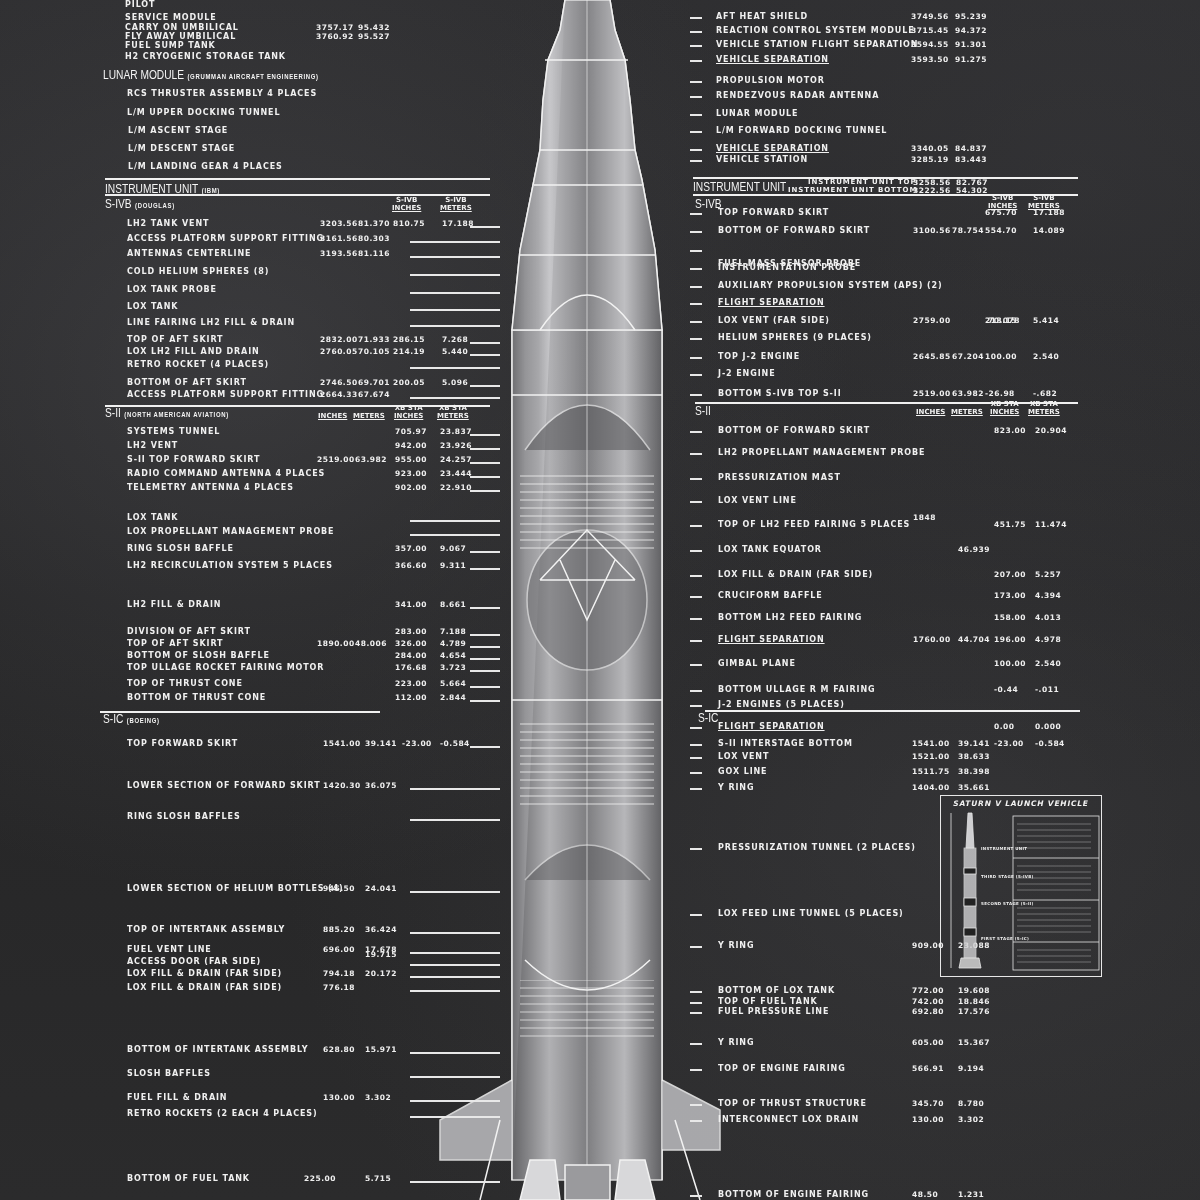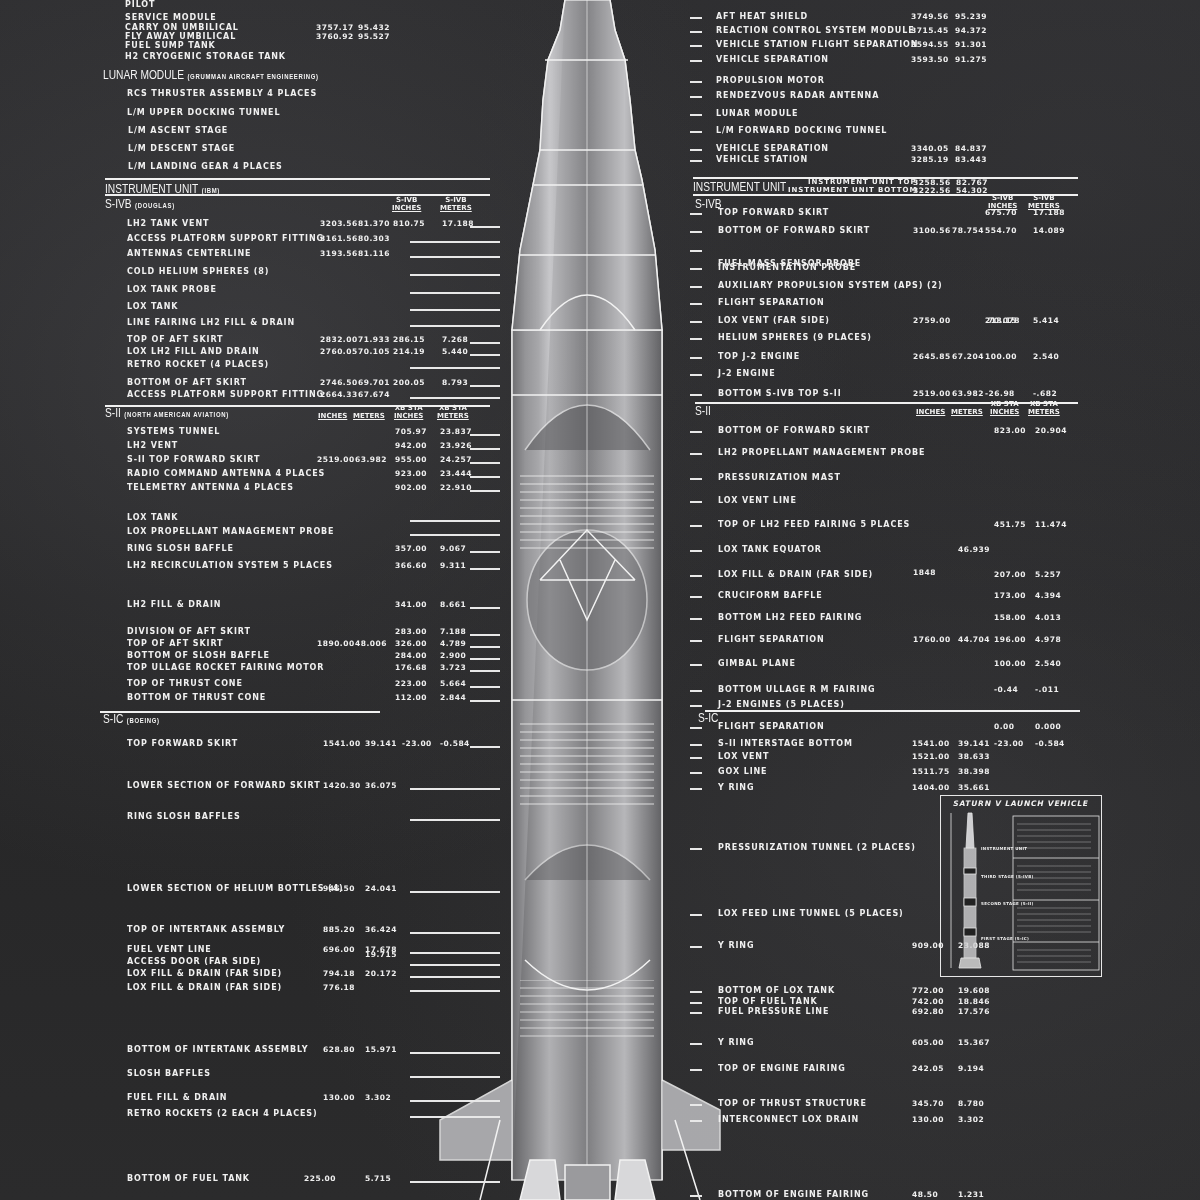--- a/index.html
+++ b/index.html
@@ -11,21 +11,21 @@
       radial-gradient(ellipse at 80% 70%, rgba(80,80,85,0.30) 0%, rgba(0,0,0,0) 50%),
       radial-gradient(ellipse at 90% 15%, rgba(70,70,75,0.25) 0%, rgba(0,0,0,0) 40%),
       linear-gradient(180deg, #2d2d2f 0%, #252526 50%, #2b2b2c 100%);
     font-family: "DejaVu Sans", sans-serif;
     color: #f2f2f2;
   }
   .lbl {
     position: absolute; font-size: 8px; letter-spacing: 0.9px; font-weight: bold;
     white-space: nowrap; color: #f0f0f0; text-transform: uppercase;
   }
-  .lbl.u { }
+  .lbl.u { text-decoration: underline; }
   .num { position: absolute; font-size: 7.5px; font-weight: bold; white-space: nowrap; color: #f0f0f0; letter-spacing: 0.5px; }
   .hdr { position: absolute; font-family: "Liberation Sans Narrow", "Liberation Sans", sans-serif; font-size: 12px; white-space: nowrap; color: #f5f5f5; transform: scaleX(0.85); transform-origin: left center; }
   .hdr small { font-size: 7px; letter-spacing: 0.8px; font-weight: bold; margin-left: 4px; }
   .col-h { position: absolute; font-size: 7px; font-weight: bold; line-height: 8px; text-align: center; white-space: nowrap; }
   .col-h span { display: block; }
   .col-h span.ul { text-decoration: underline; }
   .rule { position: absolute; height: 2px; background: #f0f0f0; }
   .leader { position: absolute; height: 1.5px; background: #e8e8e8; }
   svg.rocket { position: absolute; left: 0; top: 0; }
   .info-box {
@@ -155,21 +155,21 @@
       <div class="num" style="left:358px;top:347px">70.105</div>
       <div class="num" style="left:393px;top:347px">214.19</div>
       <div class="num" style="left:442px;top:347px">5.440</div>
       <div class="leader" style="left:470px;top:354px;width:30px"></div>
       <div class="lbl" style="left:127px;top:360px">RETRO ROCKET (4 PLACES)</div>
       <div class="leader" style="left:410px;top:367px;width:90px"></div>
       <div class="lbl" style="left:127px;top:378px">BOTTOM OF AFT SKIRT</div>
       <div class="num" style="left:320px;top:378px">2746.50</div>
       <div class="num" style="left:358px;top:378px">69.701</div>
       <div class="num" style="left:393px;top:378px">200.05</div>
-      <div class="num" style="left:442px;top:378px">8.793</div>
+      <div class="num" style="left:442px;top:378px">5.096</div>
       <div class="leader" style="left:470px;top:385px;width:30px"></div>
       <div class="lbl" style="left:127px;top:390px">ACCESS PLATFORM SUPPORT FITTING</div>
       <div class="num" style="left:320px;top:390px">2664.33</div>
       <div class="num" style="left:358px;top:390px">67.674</div>
       <div class="leader" style="left:410px;top:397px;width:90px"></div>
     </div>
 
   <div class="rule" style="left:105px;top:405px;width:385px"></div>
 
   <div class="hdr" style="left:105px;top:406px"><span>S-II</span><small>(NORTH AMERICAN AVIATION)</small></div>
@@ -232,21 +232,21 @@
       <div class="num" style="left:440px;top:627px">7.188</div>
       <div class="leader" style="left:470px;top:634px;width:30px"></div>
       <div class="lbl" style="left:127px;top:639px">TOP OF AFT SKIRT</div>
       <div class="num" style="left:317px;top:639px">1890.00</div>
       <div class="num" style="left:355px;top:639px">48.006</div>
       <div class="num" style="left:395px;top:639px">326.00</div>
       <div class="num" style="left:440px;top:639px">4.789</div>
       <div class="leader" style="left:470px;top:646px;width:30px"></div>
       <div class="lbl" style="left:127px;top:651px">BOTTOM OF SLOSH BAFFLE</div>
       <div class="num" style="left:395px;top:651px">284.00</div>
-      <div class="num" style="left:440px;top:651px">2.900</div>
+      <div class="num" style="left:440px;top:651px">4.654</div>
       <div class="leader" style="left:470px;top:658px;width:30px"></div>
       <div class="lbl" style="left:127px;top:663px">TOP ULLAGE ROCKET FAIRING MOTOR</div>
       <div class="num" style="left:395px;top:663px">176.68</div>
       <div class="num" style="left:440px;top:663px">3.723</div>
       <div class="leader" style="left:470px;top:670px;width:30px"></div>
       <div class="lbl" style="left:127px;top:679px">TOP OF THRUST CONE</div>
       <div class="num" style="left:395px;top:679px">223.00</div>
       <div class="num" style="left:440px;top:679px">5.664</div>
       <div class="leader" style="left:470px;top:686px;width:30px"></div>
       <div class="lbl" style="left:127px;top:693px">BOTTOM OF THRUST CONE</div>
@@ -435,21 +435,21 @@
       <div class="leader" style="left:690px;top:453px;width:12px"></div>
       <div class="lbl" style="left:718px;top:473px">PRESSURIZATION MAST</div>
       <div class="leader" style="left:690px;top:478px;width:12px"></div>
       <div class="lbl" style="left:718px;top:496px">LOX VENT LINE</div>
       <div class="leader" style="left:690px;top:501px;width:12px"></div>
       <div class="lbl" style="left:718px;top:520px">TOP OF LH2 FEED FAIRING 5 PLACES</div>
       <div class="num" style="left:994px;top:520px">451.75</div>
       <div class="num" style="left:1035px;top:520px">11.474</div>
       <div class="leader" style="left:690px;top:525px;width:12px"></div>
       <div class="lbl" style="left:718px;top:545px">LOX TANK EQUATOR</div>
-      <div class="num" style="left:913px;top:568px">1848</div>
+      <div class="num" style="left:913px;top:513px">1848</div>
       <div class="num" style="left:958px;top:545px">46.939</div>
       <div class="leader" style="left:690px;top:550px;width:12px"></div>
       <div class="lbl" style="left:718px;top:570px">LOX FILL &amp; DRAIN (FAR SIDE)</div>
       <div class="num" style="left:994px;top:570px">207.00</div>
       <div class="num" style="left:1035px;top:570px">5.257</div>
       <div class="leader" style="left:690px;top:575px;width:12px"></div>
       <div class="lbl" style="left:718px;top:591px">CRUCIFORM BAFFLE</div>
       <div class="num" style="left:994px;top:591px">173.00</div>
       <div class="num" style="left:1035px;top:591px">4.394</div>
       <div class="leader" style="left:690px;top:596px;width:12px"></div>
@@ -518,21 +518,21 @@
       <div class="leader" style="left:690px;top:1002px;width:12px"></div>
       <div class="lbl" style="left:718px;top:1007px">FUEL PRESSURE LINE</div>
       <div class="num" style="left:912px;top:1007px">692.80</div>
       <div class="num" style="left:958px;top:1007px">17.576</div>
       <div class="leader" style="left:690px;top:1012px;width:12px"></div>
       <div class="lbl" style="left:718px;top:1038px">Y RING</div>
       <div class="num" style="left:912px;top:1038px">605.00</div>
       <div class="num" style="left:958px;top:1038px">15.367</div>
       <div class="leader" style="left:690px;top:1043px;width:12px"></div>
       <div class="lbl" style="left:718px;top:1064px">TOP OF ENGINE FAIRING</div>
-      <div class="num" style="left:912px;top:1064px">242.05</div>
+      <div class="num" style="left:912px;top:1064px">566.91</div>
       <div class="num" style="left:958px;top:1064px">9.194</div>
       <div class="leader" style="left:690px;top:1069px;width:12px"></div>
       <div class="lbl" style="left:718px;top:1099px">TOP OF THRUST STRUCTURE</div>
       <div class="num" style="left:912px;top:1099px">345.70</div>
       <div class="num" style="left:958px;top:1099px">8.780</div>
       <div class="leader" style="left:690px;top:1104px;width:12px"></div>
       <div class="lbl" style="left:718px;top:1115px">INTERCONNECT LOX DRAIN</div>
       <div class="num" style="left:912px;top:1115px">130.00</div>
       <div class="num" style="left:958px;top:1115px">3.302</div>
       <div class="leader" style="left:690px;top:1120px;width:12px"></div>

